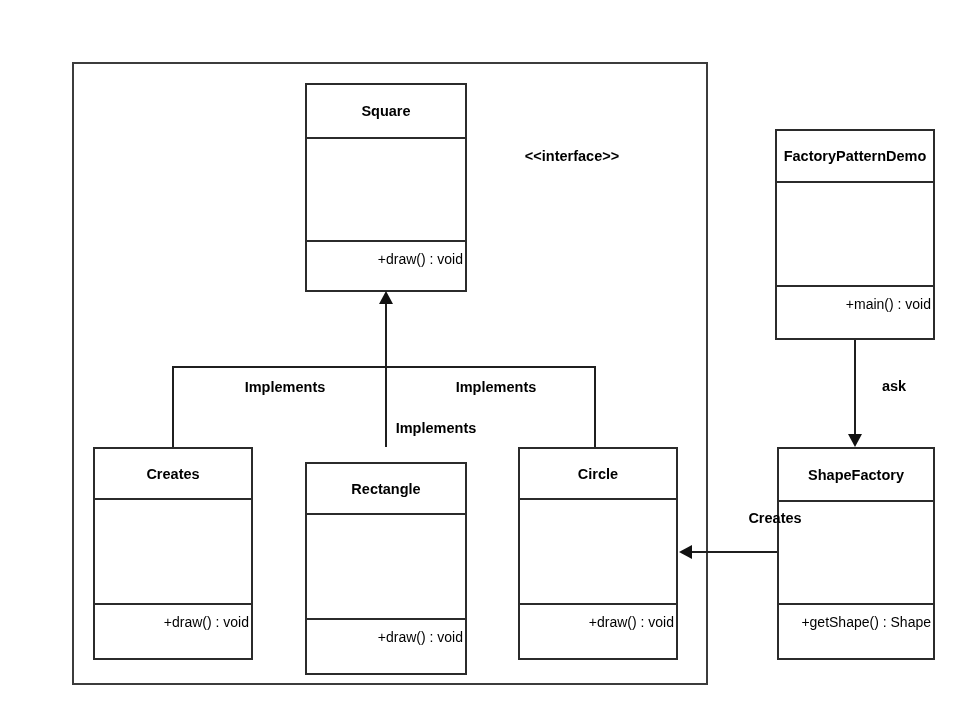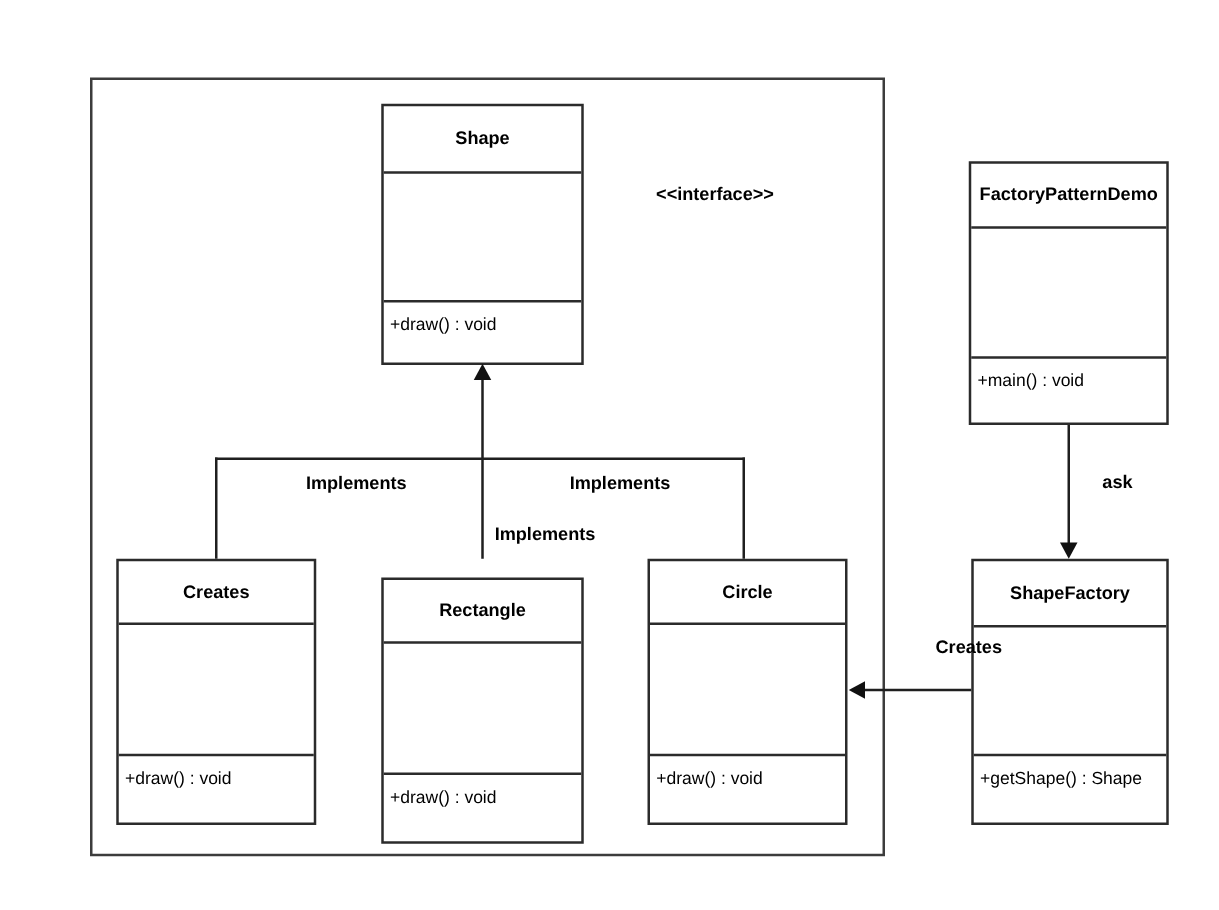--- a/index.html
+++ b/index.html
@@ -42,24 +42,25 @@
     font-size: 14.5px;
     white-space: nowrap;
     overflow: hidden;
   }
   .cls .attrs {
     flex: 1;
     border-top: 2px solid #2b2b2b;
   }
   .cls .methods {
     border-top: 2px solid #2b2b2b;
-    padding: 9px 20px 0 5px;
+    padding: 9px 2px 0 5px;
     font-size: 14px;
     box-sizing: border-box;
     white-space: nowrap;
+    text-align: right;
   }
   #cls-shape  { left: 305px; top: 83px;  width: 162px; height: 209px; }
   #cls-shape .title { height: 52px; }
   #cls-shape .methods { height: 50px; }
 
   #cls-fpd    { left: 775px; top: 129px; width: 160px; height: 211px; }
   #cls-fpd .title { height: 50px; }
   #cls-fpd .methods { height: 53px; }
 
   #cls-circle { left: 93px;  top: 447px; width: 160px; height: 213px; }
@@ -126,21 +127,21 @@
   #lbl-creates    { left: 775px; top: 510px; }
 </style>
 </head>
 <body>
 
 <div id="canvas">
 
   <div id="boundary"></div>
 
   <div class="cls" id="cls-shape">
-    <div class="title">Shape</div>
+    <div class="title">Square</div>
     <div class="attrs"></div>
     <div class="methods">+draw() : void</div>
   </div>
 
   <div class="lbl" id="lbl-interface">&lt;&lt;interface&gt;&gt;</div>
 
   <div class="cls" id="cls-fpd">
     <div class="title">FactoryPatternDemo</div>
     <div class="attrs"></div>
     <div class="methods">+main() : void</div>

